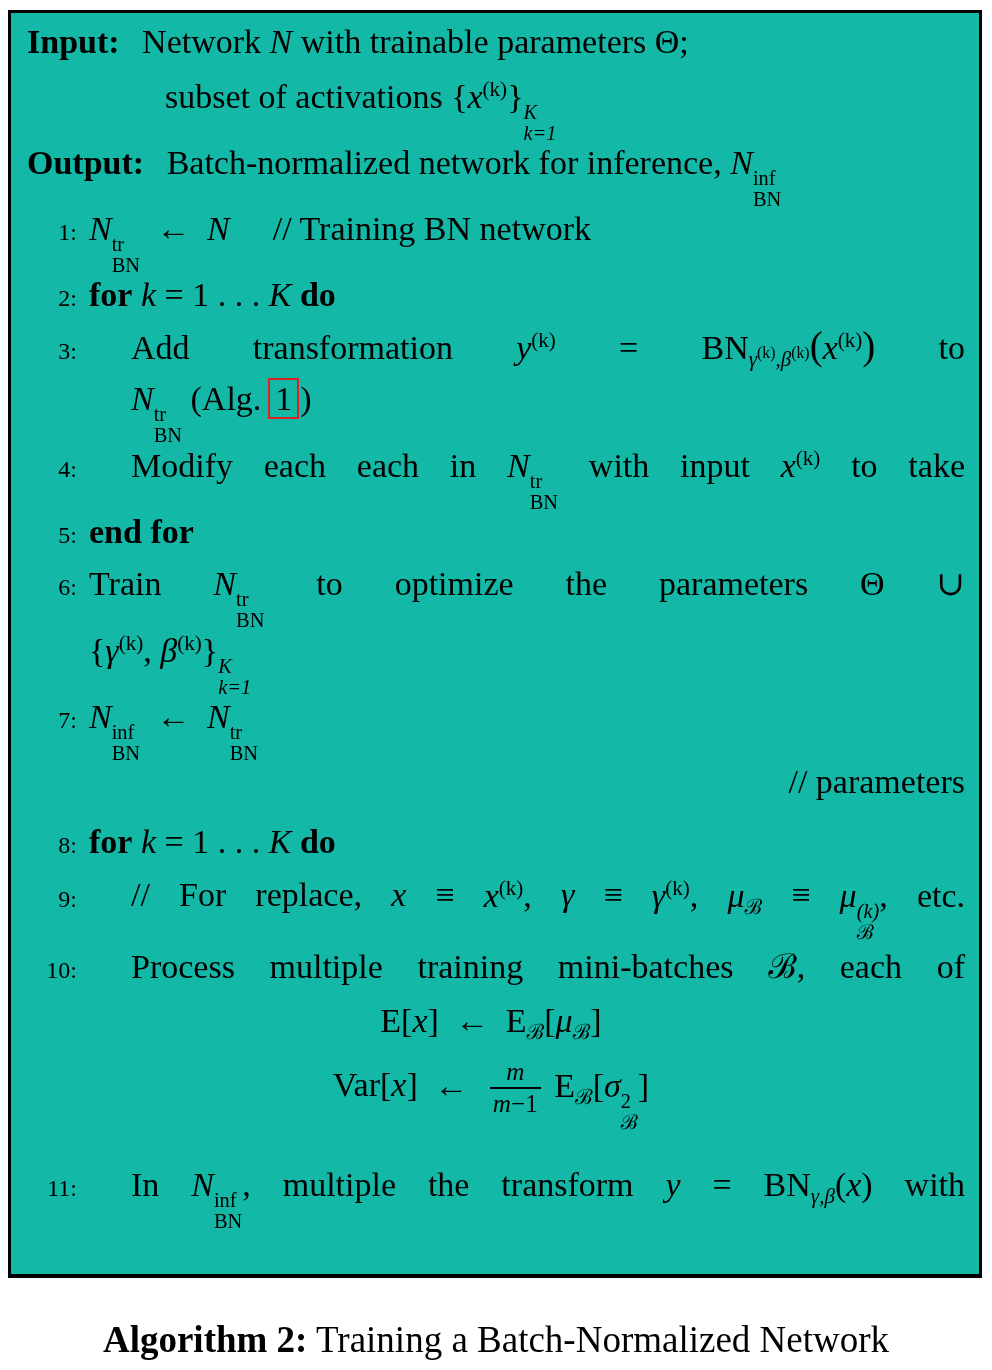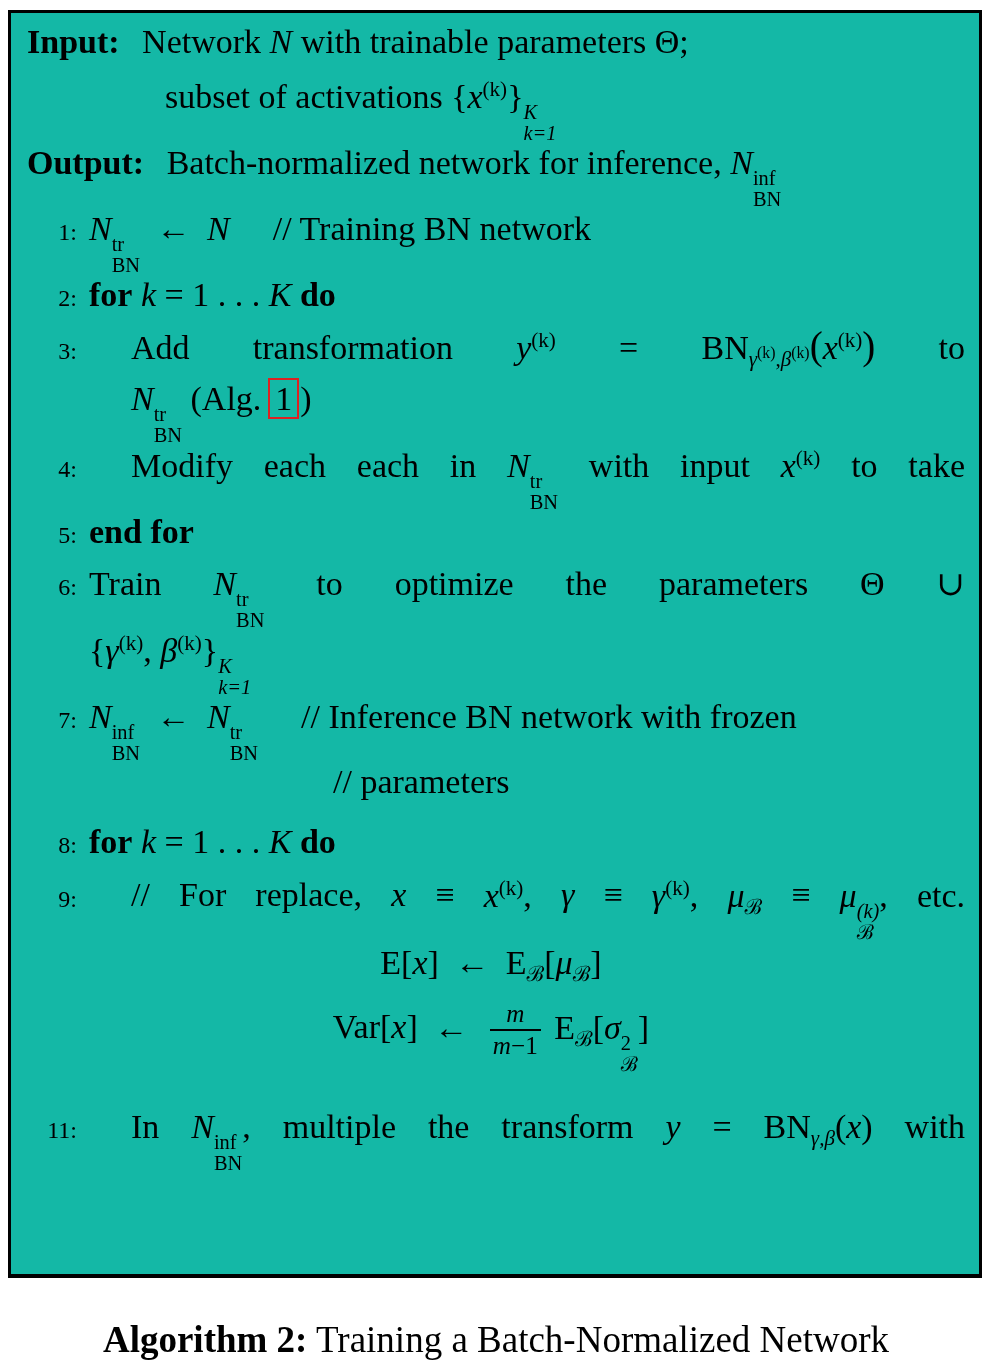--- a/index.html
+++ b/index.html
@@ -16,21 +16,21 @@
   }
   .line { display:flex; align-items:baseline; }
   .num {
     flex:0 0 72px; text-align:right; padding-right:12px;
     font-size:24px; box-sizing:border-box; white-space:nowrap;
   }
   .body { flex:1 1 auto; min-width:0; }
   .hdr  .body { padding-left:10px; }
   .hdr2 .body { padding-left:148px; }
   .nest .body { padding-left:42px; }
-  .ind-comment .body { padding-left:244px; }
+  .ind-comment .body { padding-left:244px;text-align:right; }
   .jus { text-align:justify; text-align-last:justify; }
   .center { justify-content:center; }
   .center .body { flex:0 0 auto; }
   i, .it { font-style:italic; }
   b, .bf { font-weight:bold; }
   .sup  { font-size:0.62em; vertical-align:0.58em; }
   .msub { font-size:0.62em; vertical-align:-0.35em; }
   .isup { font-size:0.75em; vertical-align:0.5em; }
   .ss {
     display:inline-flex; flex-direction:column; align-items:flex-start;
@@ -191,21 +191,20 @@
         <span class="nn"><i>N</i><span class="ss">
               <span>inf</span>
               <span>BN</span>
             </span></span>
         <span class="eqgap">←</span>
         <span class="nn"><i>N</i><span class="ss">
               <span>tr</span>
               <span>BN</span>
             </span></span>
         <span class="cgap"></span>
-        <span>// Inference BN network with frozen</span>
       </div>
     </div>
 
     <div class="line ind-comment" style="min-height:48px">
       <span class="num"></span>
       <div class="body">
         <span>// parameters</span>
       </div>
     </div>
 
@@ -232,23 +231,30 @@
         <span class="nn"><i>γ</i><span class="sup">(k)</span><span>,</span></span>
         <span class="nn"><i>μ</i><span class="msub">ℬ</span></span>
         <span>≡</span>
         <span class="nn"><i>μ</i><span class="ss">
               <span class="it">(k)</span>
               <span>ℬ</span>
             </span><span>, etc.</span></span>
       </div>
     </div>
 
-
-
-    <div class="line center" style="min-height:56px; margin-top:2px">
+    <div class="line nest" style="min-height:52px">
+      <span class="num">10:</span>
+      <div class="body jus">
+        <span>Process multiple training mini-batches</span>
+        <span class="nn"><span>ℬ</span><span>, each of</span></span>
+      </div>
+    </div>
+
+
+    <div class="line center" style="min-height:56px; margin-top:8px">
       <div class="body">
         <span class="nn"><span>E</span><span>[</span><i>x</i><span>]</span></span>
         <span class="eqgap">←</span>
         <span class="nn"><span>E</span><span class="msub">ℬ</span><span>[</span><i>μ</i><span class="msub">ℬ</span><span>]</span></span>
       </div>
     </div>
 
     <div class="line center" style="min-height:64px">
       <div class="body">
         <span class="nn"><span>Var</span><span>[</span><i>x</i><span>]</span></span>

